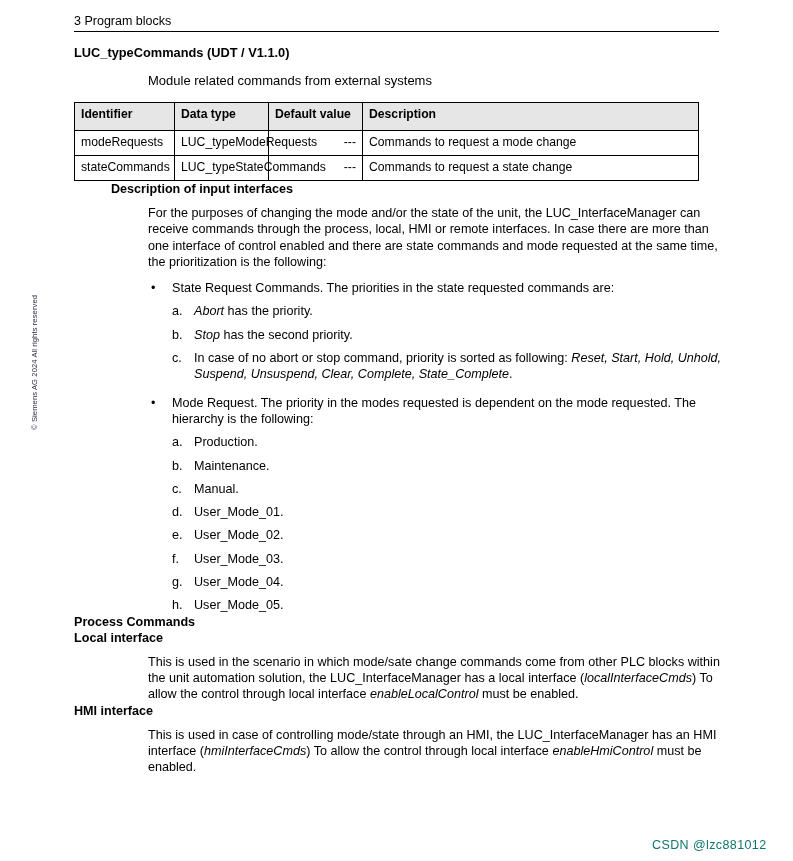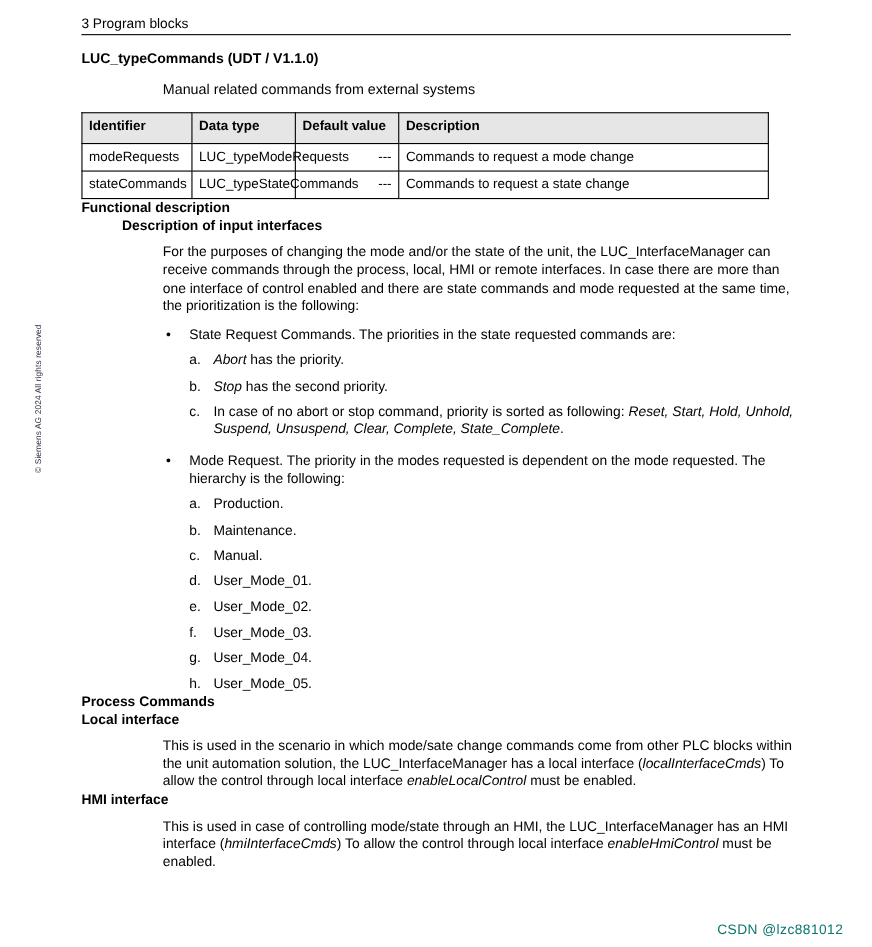--- a/index.html
+++ b/index.html
@@ -180,21 +180,21 @@
   <div class="header">
     <div class="header-title">3 Program blocks</div>
     <div class="header-rule"></div>
   </div>
 
   <div class="side-copyright">© Siemens AG 2024 All rights reserved</div>
 
   <div class="content">
 
     <h2 class="block-title">LUC_typeCommands (UDT / V1.1.0)</h2>
-    <div class="subtitle">Manual related commands from external systems</div>
+    <div class="subtitle">Module related commands from external systems</div>
 
     <table class="udt">
       <colgroup>
         <col class="col-id">
           <col class="col-dt">
           <col class="col-def">
           <col class="col-desc">
       </colgroup>
       <thead>
         <tr>
@@ -213,21 +213,20 @@
         </tr>
         <tr>
           <td>stateCommands</td>
           <td>LUC_typeStateCommands</td>
           <td class="defval">---</td>
           <td>Commands to request a state change</td>
         </tr>
       </tbody>
     </table>
 
-    <h3 class="sect sp-fd">Functional description</h3>
 
     <h3 class="sect sp-dii">Description of input interfaces</h3>
     <p class="body">For the purposes of changing the mode and/or the state of the unit, the LUC_InterfaceManager can receive commands through the process, local, HMI or remote interfaces. In case there are more than one interface of control enabled and there are state commands and mode requested at the same time, the prioritization is the following:</p>
 
     <div class="bullets">
 
       <div class="bullet-row">
         <span class="dot">•</span>
         <span>State Request Commands. The priorities in the state requested commands are:</span>
       </div>

